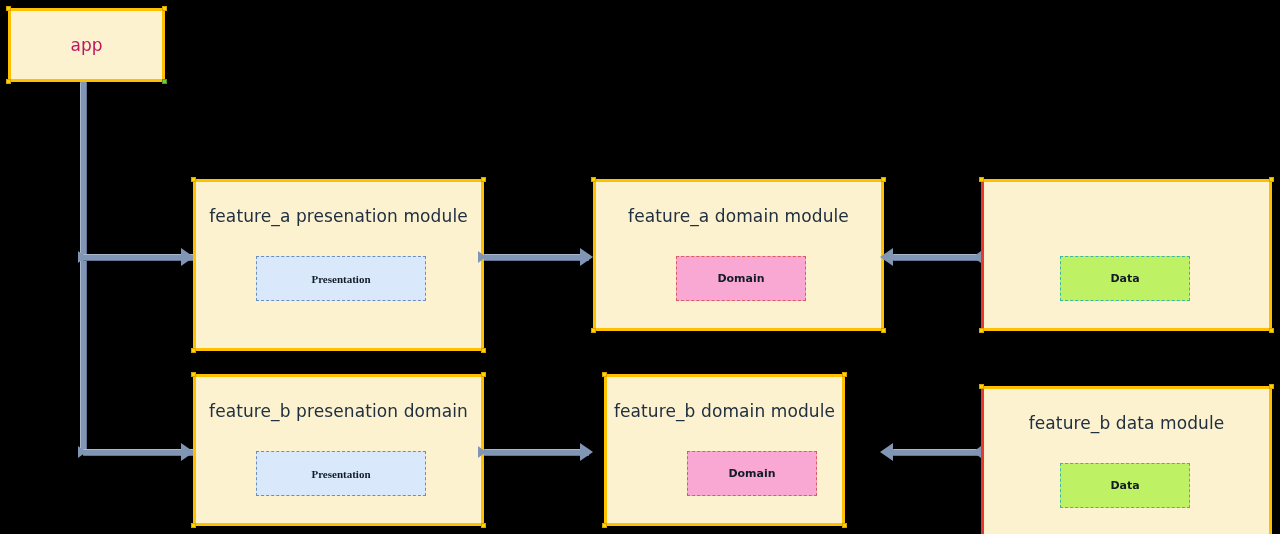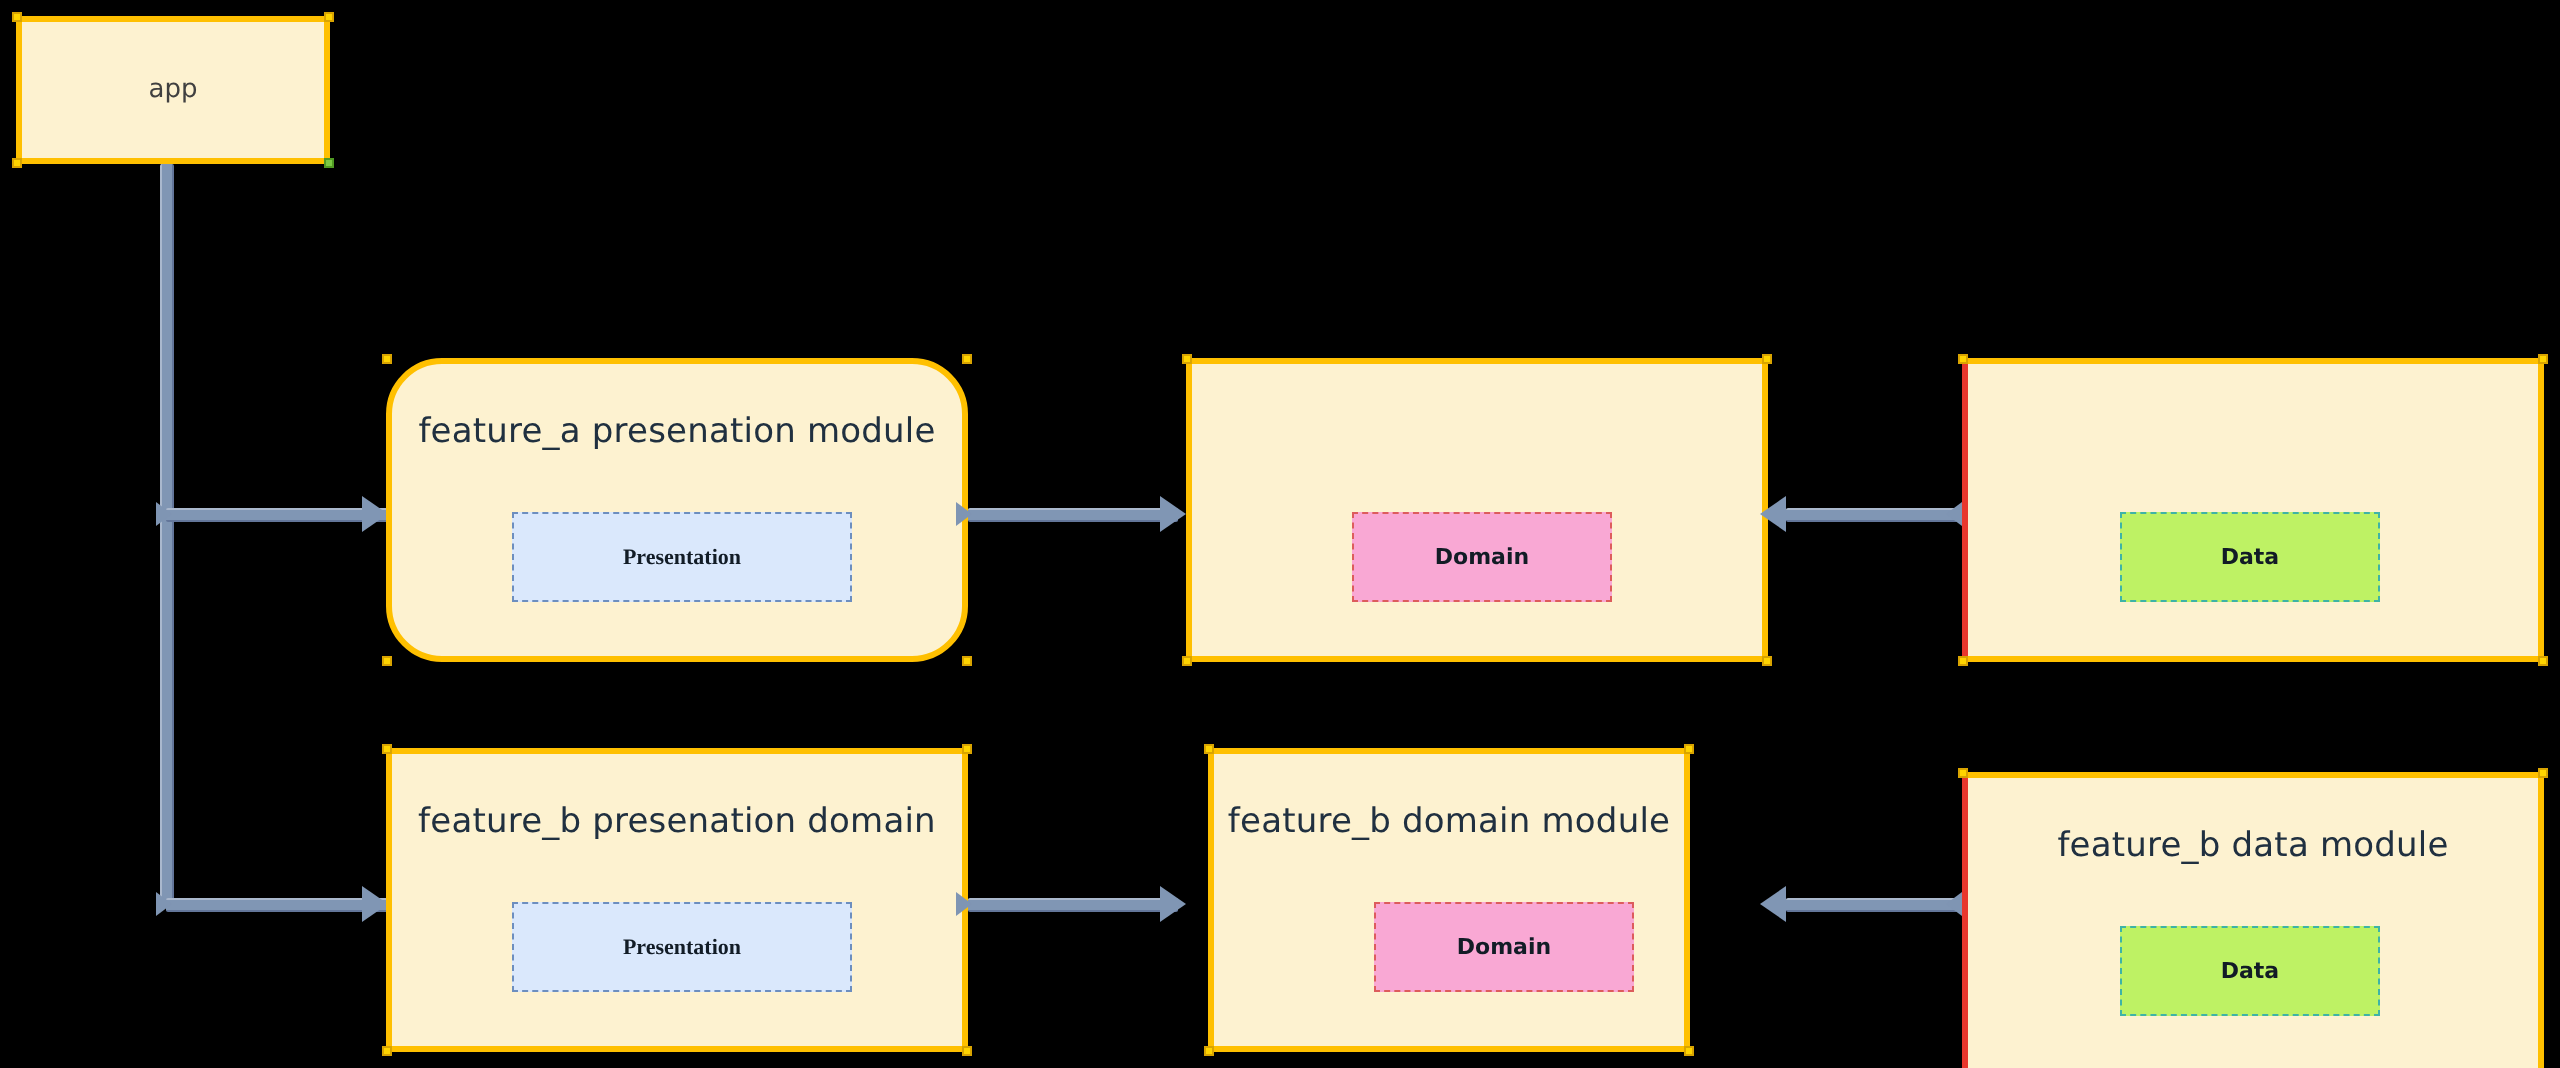--- a/index.html
+++ b/index.html
@@ -68,22 +68,22 @@
   .app-box {
     position: absolute;
     background: #fdf2d0;
     border: 3px solid #ffc000;
   }
   .app-label {
     position: absolute;
     left: 0; right: 0; top: 50%;
     transform: translateY(-50%);
     text-align: center;
-    font-size: 13px;
-    color: #404040;
+    font-size: 17px;
+    color: #be185d;
   }
 
   
   .chip {
     position: absolute;
     display: flex;
     align-items: center;
     justify-content: center;
     font-size: 11px;
     font-weight: bold;
@@ -165,34 +165,35 @@
   <div class="conn-v" style="left:80px; top:82px; height:369px;"></div>
 
   <div class="conn-h" style="left:83px; top:254px; width:112px;"></div>
   <div class="arrow-right" style="left:181px; top:248px;"></div>
   <div class="endpoint flip" style="left:78px; top:251px;"></div>
 
   <div class="conn-h" style="left:83px; top:449px; width:112px;"></div>
   <div class="arrow-right" style="left:181px; top:443px;"></div>
   <div class="endpoint flip" style="left:78px; top:446px;"></div>
 
-  <div class="module" style="left:193px; top:179px; width:291px; height:152px;border-radius:28px;">
+  <div class="module" style="left:193px; top:179px; width:291px; height:172px;">
     <span class="module-title">feature_a presenation module</span>
     <span class="chip chip-presentation" style="left:60px; top:74px; width:170px; height:45px;">Presentation</span>
     <span class="handle tl"></span>
     <span class="handle tr"></span>
     <span class="handle bl"></span>
     <span class="handle br"></span>
   </div>
 
   <div class="conn-h" style="left:484px; top:254px; width:105px;"></div>
   <div class="arrow-right" style="left:580px; top:248px;"></div>
   <div class="endpoint flip" style="left:478px; top:251px;"></div>
 
   <div class="module" style="left:593px; top:179px; width:291px; height:152px;">
+    <span class="module-title">feature_a domain module</span>
     <span class="chip chip-domain" style="left:80px; top:74px; width:130px; height:45px;">Domain</span>
     <span class="handle tl"></span>
     <span class="handle tr"></span>
     <span class="handle bl"></span>
     <span class="handle br"></span>
   </div>
 
   <div class="conn-h" style="left:893px; top:254px; width:86px;"></div>
   <div class="arrow-left" style="left:880px; top:248px;"></div>
   <div class="endpoint" style="left:973px; top:251px;"></div>

